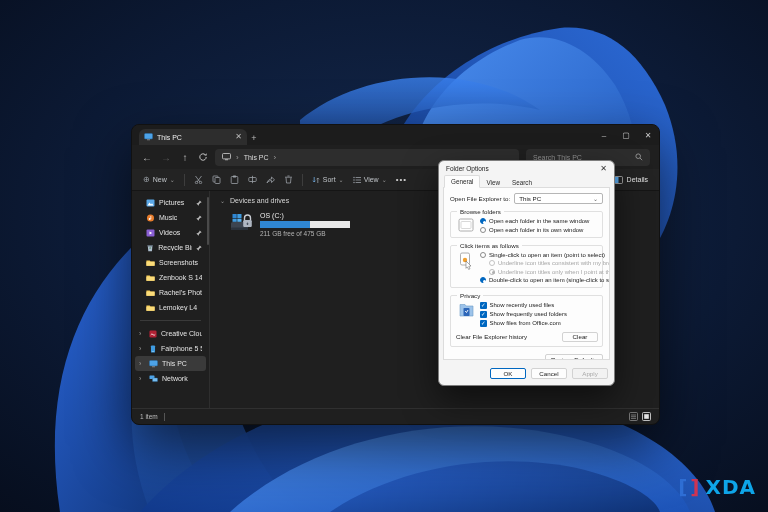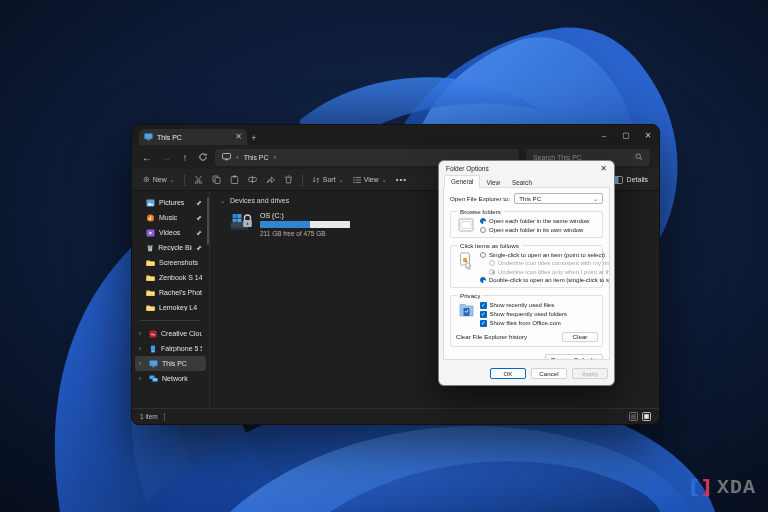--- a/index.html
+++ b/index.html
@@ -108,21 +108,21 @@
   .fbtn.primary { border:1px solid #0067c0; }
   .fbtn.disabled { color:#a8a8a8; background:#f2f2f2; }
 
   .ico-fold { flex:0 0 auto; }
   .gicon { width:20px; flex:0 0 auto; display:flex; justify-content:center; }
 
   
   .watermark { position:absolute; right:12px; bottom:13px; z-index:1; display:flex; align-items:center; gap:2px;
     font-family:"DejaVu Sans", sans-serif; font-weight:bold; font-size:20px; letter-spacing:1px; }
   .wm-l { color:#2f6fd6; } .wm-r { color:#cf3554; margin-right:3px; }
-  .wm-t { color:#737373;font-family:Liberation Mono, monospace; }
+  .wm-t { color:#0ea5e9; }
 </style>
 </head>
 <body>
 
 <svg class="wallpaper" width="768" height="512" viewBox="0 0 768 512">
   <defs>
     <radialGradient id="bg" cx="52%" cy="42%" r="80%">
       <stop offset="0%" stop-color="#14294e"></stop>
         <stop offset="55%" stop-color="#0c1a35"></stop>
         <stop offset="100%" stop-color="#060d1c"></stop>

